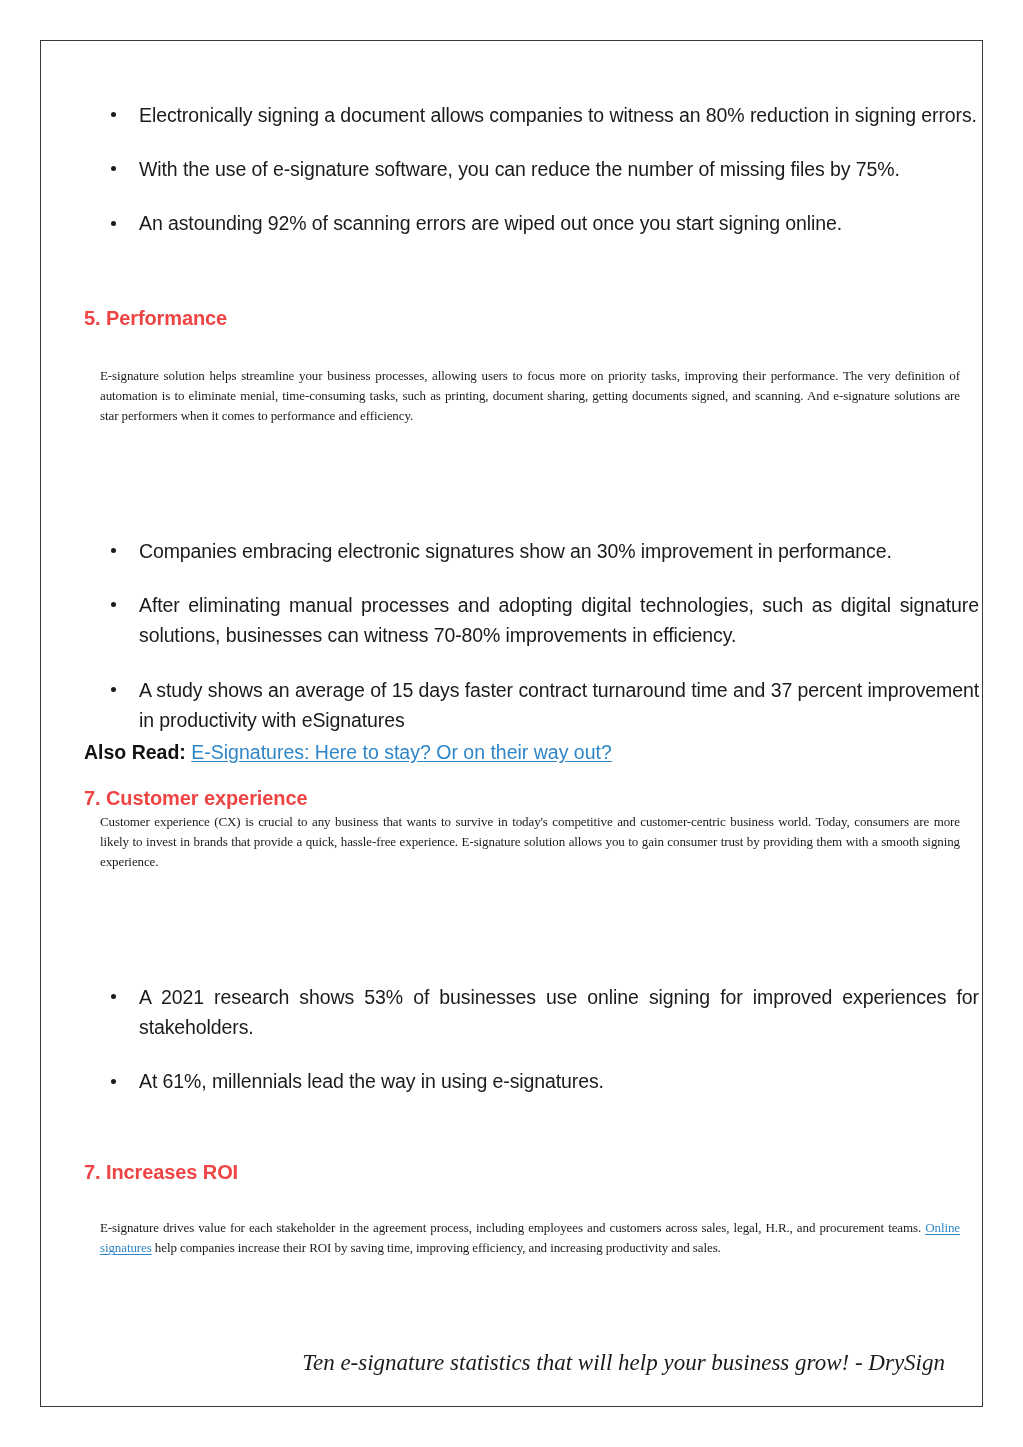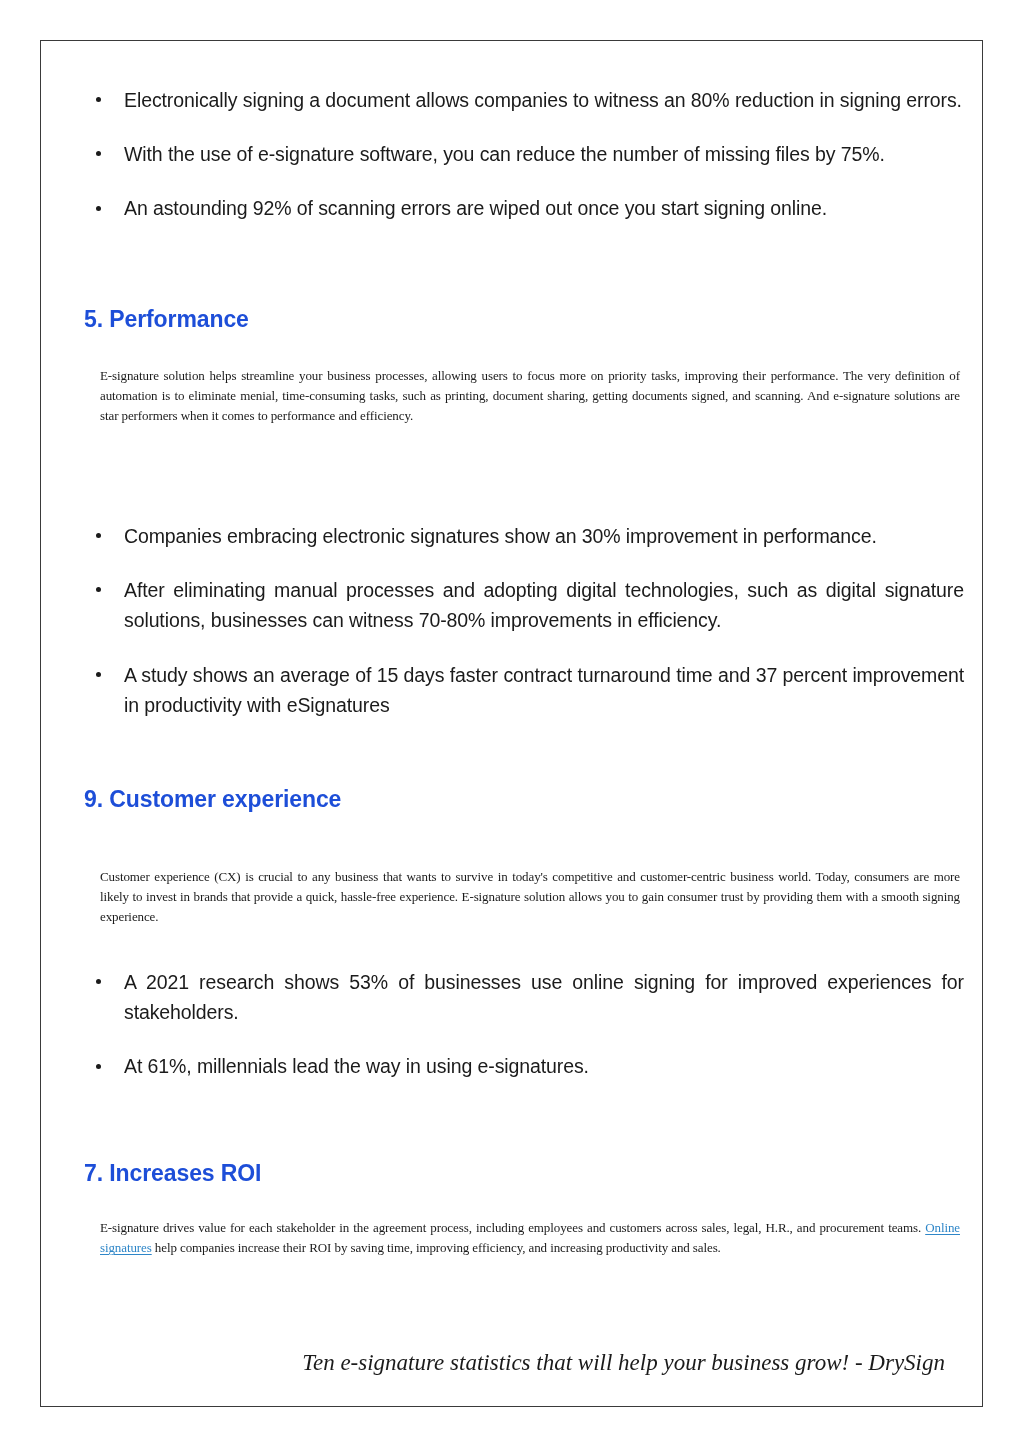--- a/index.html
+++ b/index.html
@@ -32,21 +32,21 @@
     left: 21px;
     top: 0;
     width: 902px;
     height: 100%;
     box-sizing: border-box;
   }
 
   
   ul.bullets {
     list-style: none;
-    margin: 0;
+    margin: 15px;
     padding: 0;
   }
   ul.bullets li {
     position: relative;
     padding-left: 62px;
     margin: 0 0 24px 0;
     font-size: 19.5px;
     line-height: 1.55;
     text-align: justify;
     color: #1b1b1b;
@@ -64,23 +64,23 @@
     border-radius: 50%;
     background: #1b1b1b;
   }
   ul.bullets li .li-text {
     display: block;
   }
 
   
   h2.section-heading {
     margin: 0;
-    font-size: 23px;
+    font-size: 20px;
     font-weight: bold;
-    color: #1d4ed8;
+    color: #ef4444;
     letter-spacing: -0.1px;
     line-height: 1.3;
   }
 
   
   p.body-text {
     margin: 16px;
     font-size: 13px;
     line-height: 1.55;
     text-align: justify;
@@ -107,21 +107,21 @@
     text-underline-offset: 2px;
   }
 
   
   .block-top-list   { position: absolute; left: 0;  top: 44px;   width: 902px; }
   .heading-5        { position: absolute; left: 22px; top: 264px; }
   .para-5           { position: absolute; left: 22px; top: 309px; width: 860px; }
   .list-5           { position: absolute; left: 0;  top: 480px;  width: 902px; }
   .also-read-line   { position: absolute; left: 22px; top: 697px; width: 860px; }
   .heading-6        { position: absolute; left: 22px; top: 744px; }
-  .para-6           { position: absolute; left: 22px; top: 810px; width: 860px; }
+  .para-6           { position: absolute; left: 22px; top: 755px; width: 860px; }
   .list-6           { position: absolute; left: 0;  top: 926px;  width: 902px; }
   .heading-7        { position: absolute; left: 22px; top: 1118px; }
   .para-7           { position: absolute; left: 22px; top: 1161px; width: 860px; }
 
   
   .page-footer {
     position: absolute;
     left: 22px;
     right: 19px;
     bottom: 30px;
@@ -164,22 +164,26 @@
       <li>
         <span class="bullet-dot"></span>
         <span class="li-text">After eliminating manual processes and adopting digital technologies, such as digital signature solutions, businesses can witness 70-80% improvements in efficiency.</span>
       </li>
       <li>
         <span class="bullet-dot"></span>
         <span class="li-text">A study shows an average of 15 days faster contract turnaround time and 37 percent improvement in productivity with eSignatures</span>
       </li>
     </ul>
 
-
-    <h2 class="section-heading heading-6">9. Customer experience</h2>
+    <p class="also-read also-read-line">
+      <span class="label">Also Read:</span>
+      <a class="doc-link" href="#">E-Signatures: Here to stay? Or on their way out?</a>
+    </p>
+
+    <h2 class="section-heading heading-6">7. Customer experience</h2>
     <p class="body-text para-6">Customer experience (CX) is crucial to any business that wants to survive in today's competitive and customer-centric business world. Today, consumers are more likely to invest in brands that provide a quick, hassle-free experience. E-signature solution allows you to gain consumer trust by providing them with a smooth signing experience.</p>
 
     <ul class="bullets list-6">
       <li>
         <span class="bullet-dot"></span>
         <span class="li-text">A 2021 research shows 53% of businesses use online signing for improved experiences for stakeholders.</span>
       </li>
       <li>
         <span class="bullet-dot"></span>
         <span class="li-text">At 61%, millennials lead the way in using e-signatures.</span>

